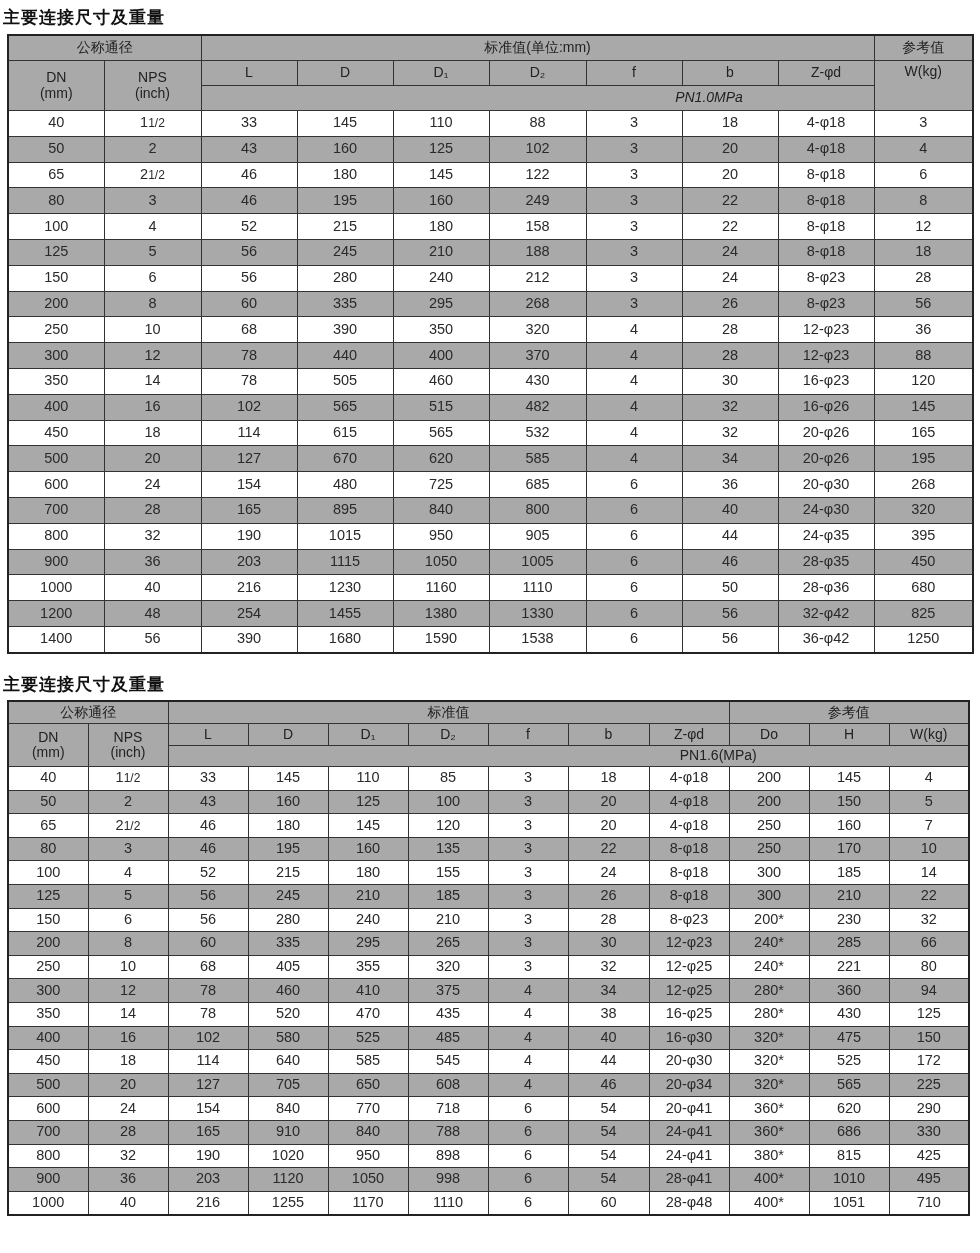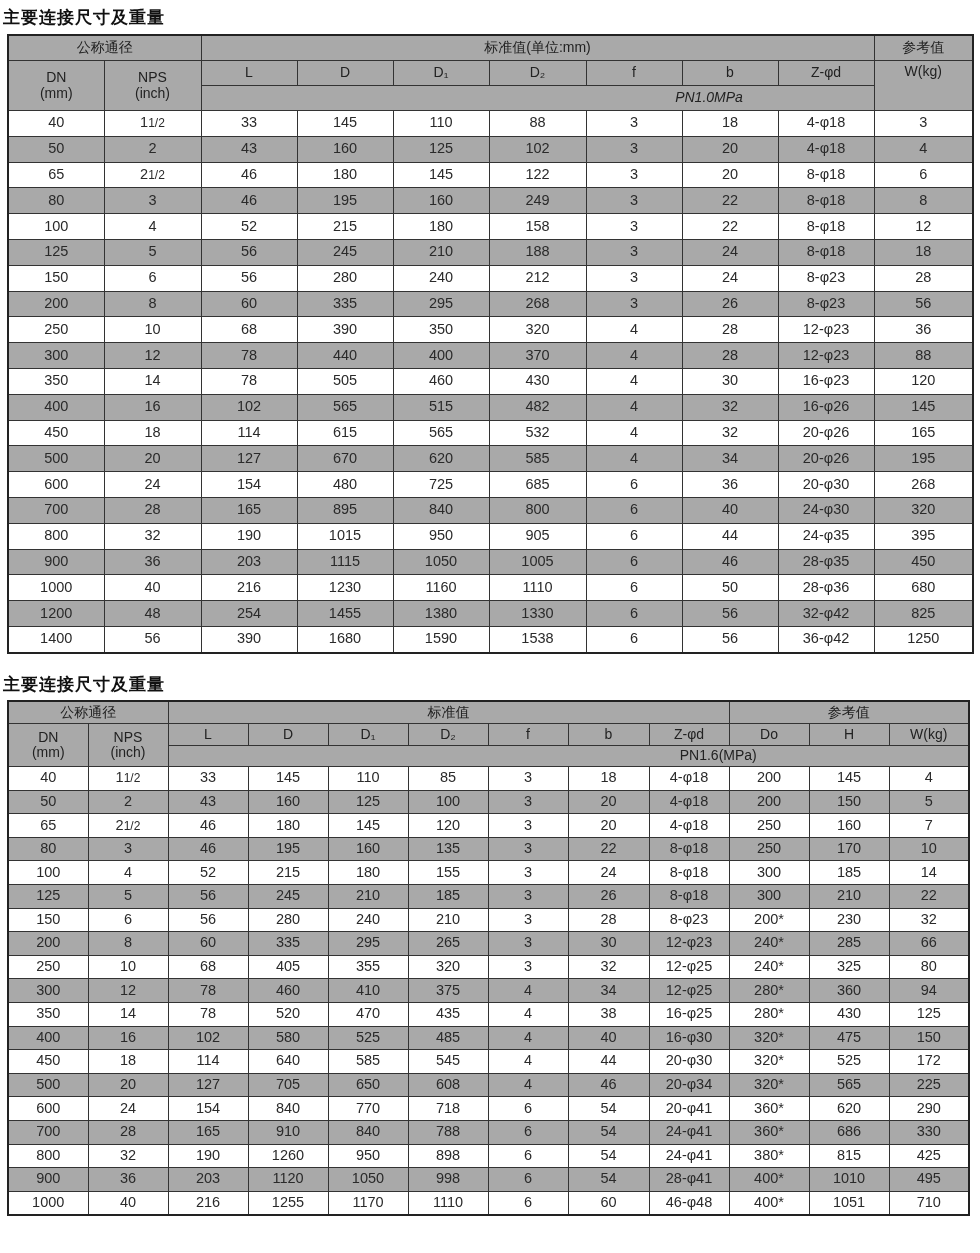--- a/index.html
+++ b/index.html
@@ -478,21 +478,21 @@
         <td>250</td>
         <td>10</td>
         <td>68</td>
         <td>405</td>
         <td>355</td>
         <td>320</td>
         <td>3</td>
         <td>32</td>
         <td>12-φ25</td>
         <td>240*</td>
-        <td>325</td>
+        <td>221</td>
         <td>80</td>
       </tr>
       <tr class="data dark">
         <td>300</td>
         <td>12</td>
         <td>78</td>
         <td>460</td>
         <td>410</td>
         <td>375</td>
         <td>4</td>
@@ -583,21 +583,21 @@
         <td>54</td>
         <td>24-φ41</td>
         <td>360*</td>
         <td>686</td>
         <td>330</td>
       </tr>
       <tr class="data light">
         <td>800</td>
         <td>32</td>
         <td>190</td>
-        <td>1260</td>
+        <td>1020</td>
         <td>950</td>
         <td>898</td>
         <td>6</td>
         <td>54</td>
         <td>24-φ41</td>
         <td>380*</td>
         <td>815</td>
         <td>425</td>
       </tr>
       <tr class="data dark">
@@ -616,19 +616,19 @@
       </tr>
       <tr class="data light">
         <td>1000</td>
         <td>40</td>
         <td>216</td>
         <td>1255</td>
         <td>1170</td>
         <td>1110</td>
         <td>6</td>
         <td>60</td>
-        <td>46-φ48</td>
+        <td>28-φ48</td>
         <td>400*</td>
         <td>1051</td>
         <td>710</td>
       </tr>
     </tbody>
 </table>
 
 </body></html>

